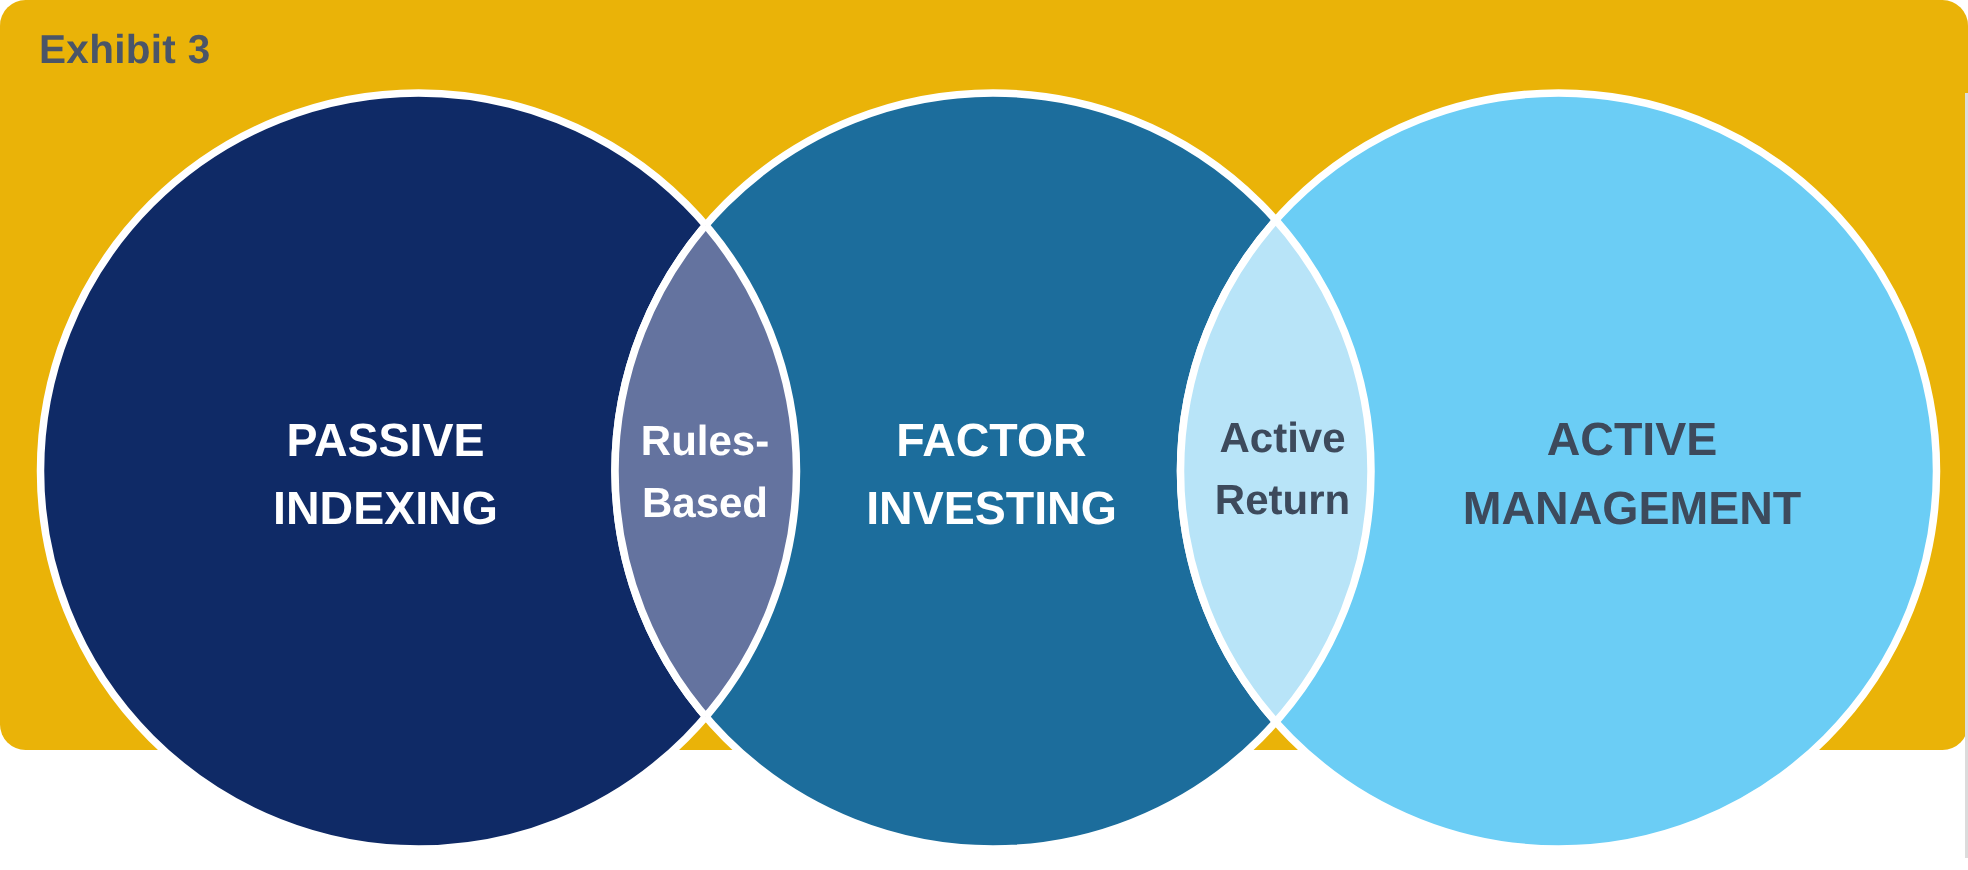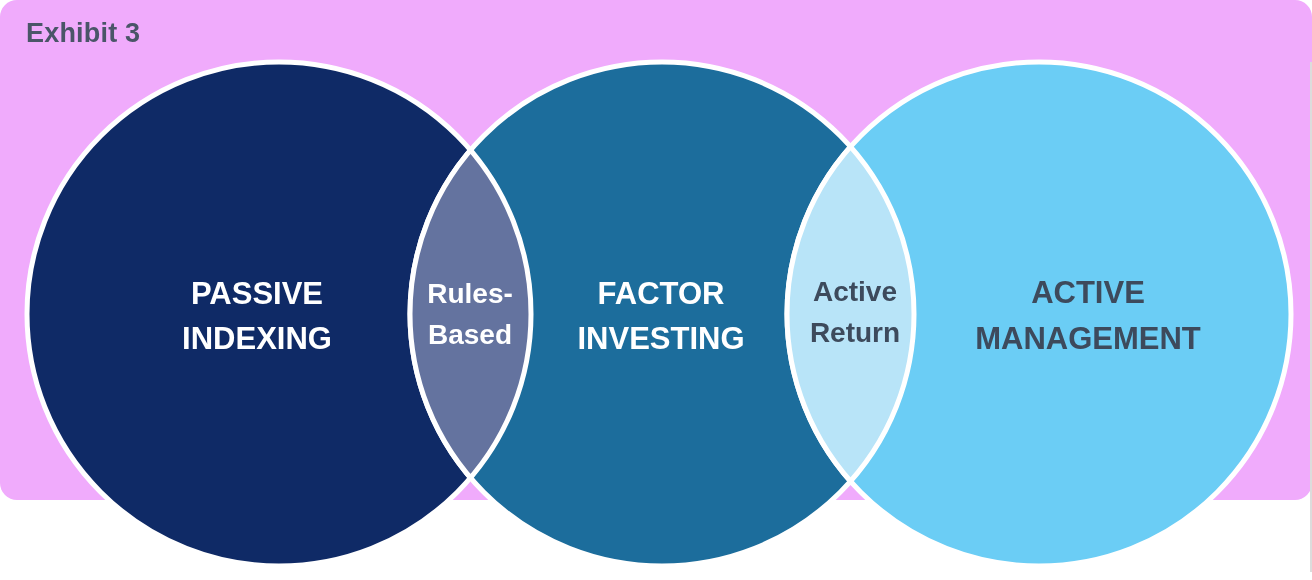--- a/index.html
+++ b/index.html
@@ -11,21 +11,21 @@
   body {
     font-family: "Liberation Sans", sans-serif;
     width: 1312px;
     height: 580px;
     overflow: hidden;
   }
   .canvas {
     position: relative;
     width: 1312px;
     height: 500px;
-    background: #f0abfc;
+    background: #eab308;
     border-radius: 17px;
   }
   .exhibit-title {
     position: absolute;
     left: 26px;
     top: 20px;
     font-size: 27px;
     font-weight: bold;
     color: #4A5568;
     letter-spacing: 0.2px;

